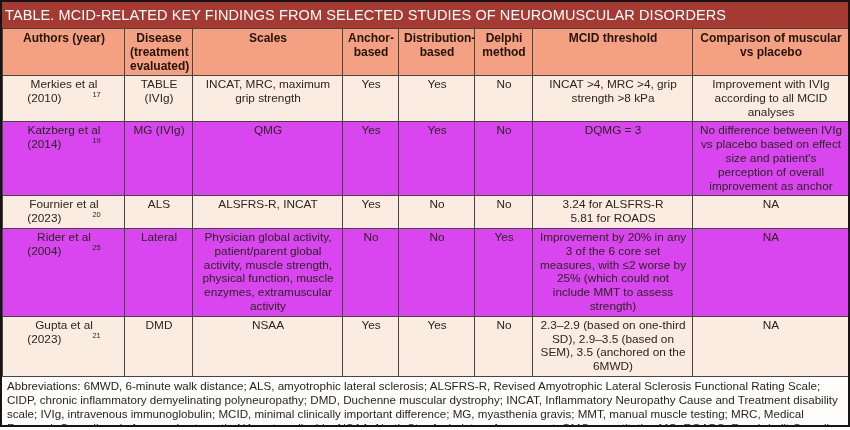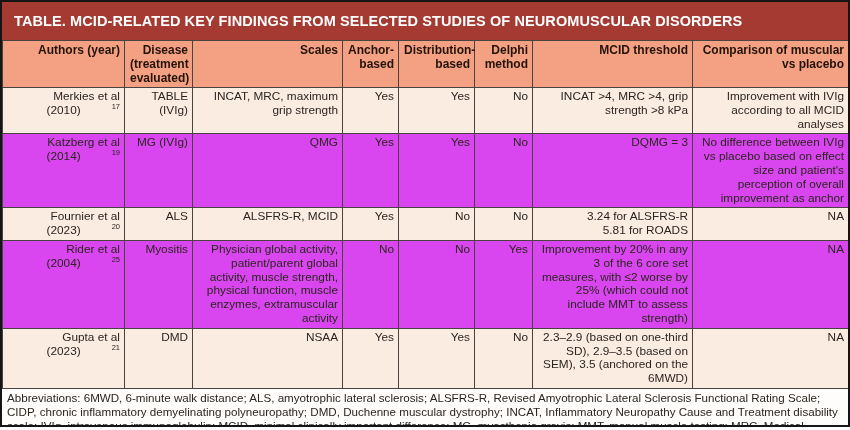--- a/index.html
+++ b/index.html
@@ -9,40 +9,40 @@
     font-family: "Liberation Sans", sans-serif;
     color: #2b2520;
   }
   .table-wrap {
     width: 850px; height: 427px;
     border: 2px solid #151515;
     background: #fffdfb;
     overflow: hidden;
   }
   .title-bar {
-    height: 38px;
+    height: 26px;
     background: #a43a31;
     color: #ffffff;
-    font-weight: bold;
+    font-weight: normal;
     font-size: 14.5px;
     letter-spacing: 0.1px;
     display: flex;
     align-items: center;
-    padding: 0 12px;
+    padding: 0 3px;
     white-space: nowrap;
   }
   table {
     border-collapse: collapse;
     width: 846px;
     table-layout: fixed;
   }
   th, td {
     border: 1px solid #4a4440;
     vertical-align: top;
-    text-align: right;
+    text-align: center;
     padding: 2px 4px 2px 5px;
     font-size: 11.8px;
     line-height: 1.17;
   }
   th {
     background: #f3a182;
     font-weight: bold;
     color: #241309;
     height: 46px;
     font-size: 12px;
@@ -103,31 +103,31 @@
         <td>QMG</td>
         <td>Yes</td>
         <td>Yes</td>
         <td>No</td>
         <td>DQMG = 3</td>
         <td>No difference between IVIg vs placebo based on effect size and patient's perception of overall improvement as anchor</td>
       </tr>
       <tr class="alt" style="height:27px">
         <td><span>Fournier et al (2023)</span><sup>20</sup></td>
         <td>ALS</td>
-        <td>ALSFRS-R, MCID</td>
+        <td>ALSFRS-R, INCAT</td>
         <td>Yes</td>
         <td>No</td>
         <td>No</td>
         <td class="prewrap">3.24 for ALSFRS-R
 5.81 for ROADS</td>
         <td>NA</td>
       </tr>
       <tr class="plain" style="height:82px">
         <td><span>Rider et al (2004)</span><sup>25</sup></td>
-        <td>Myositis</td>
+        <td>Lateral</td>
         <td>Physician global activity, patient/parent global activity, muscle strength, physical function, muscle enzymes, extramuscular activity</td>
         <td>No</td>
         <td>No</td>
         <td>Yes</td>
         <td>Improvement by 20% in any 3 of the 6 core set measures, with ≤2 worse by 25% (which could not include MMT to assess strength)</td>
         <td>NA</td>
       </tr>
       <tr class="alt" style="height:38px">
         <td><span>Gupta et al (2023)</span><sup>21</sup></td>
         <td>DMD</td>

